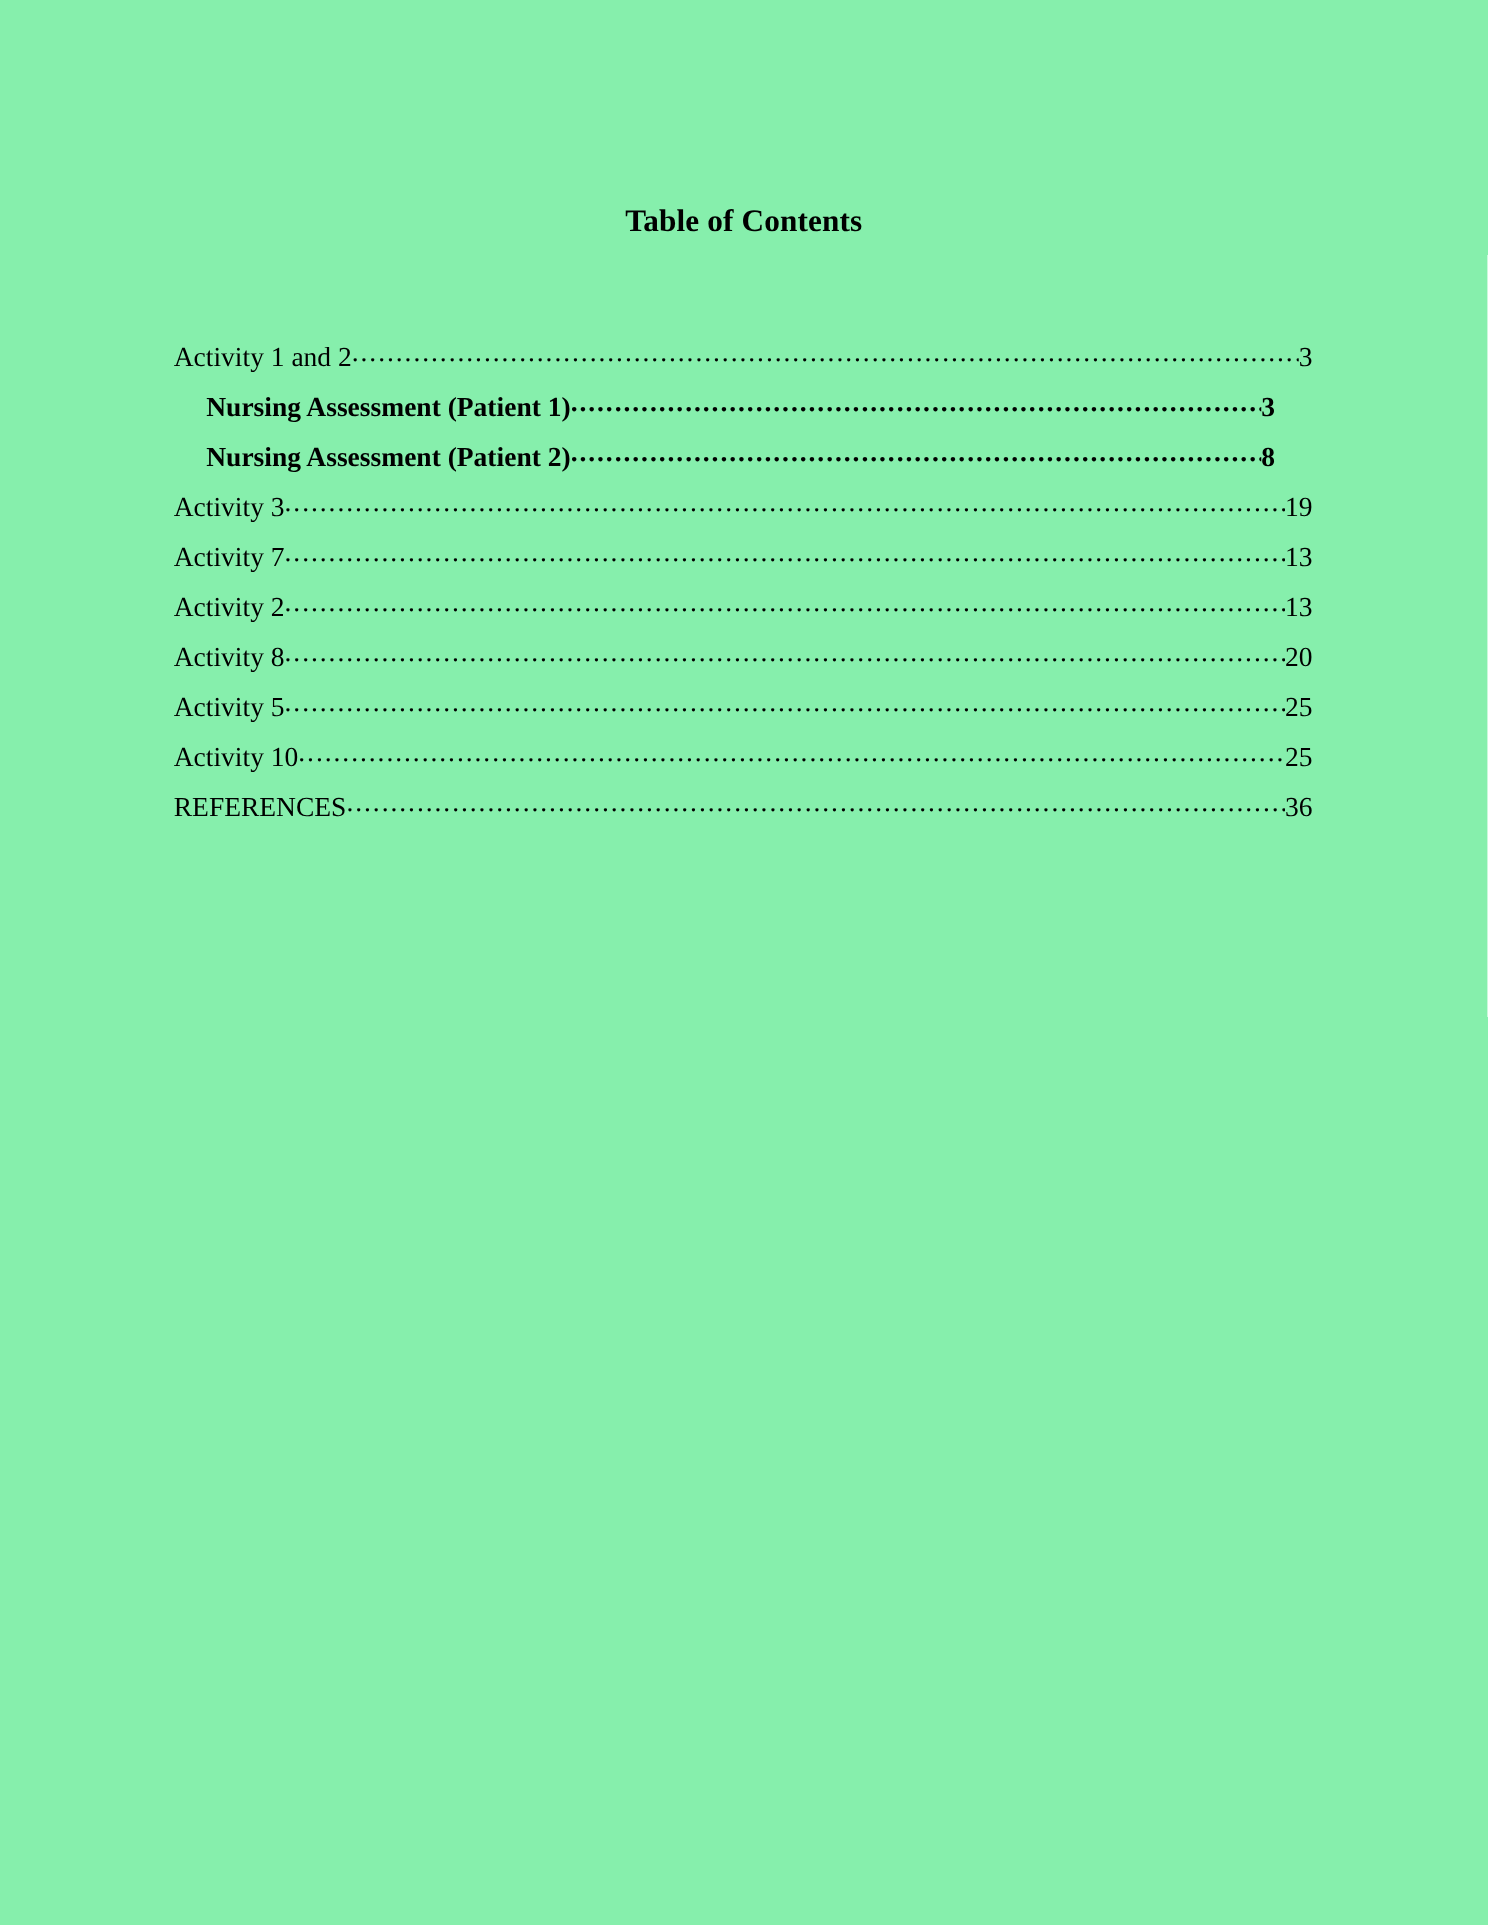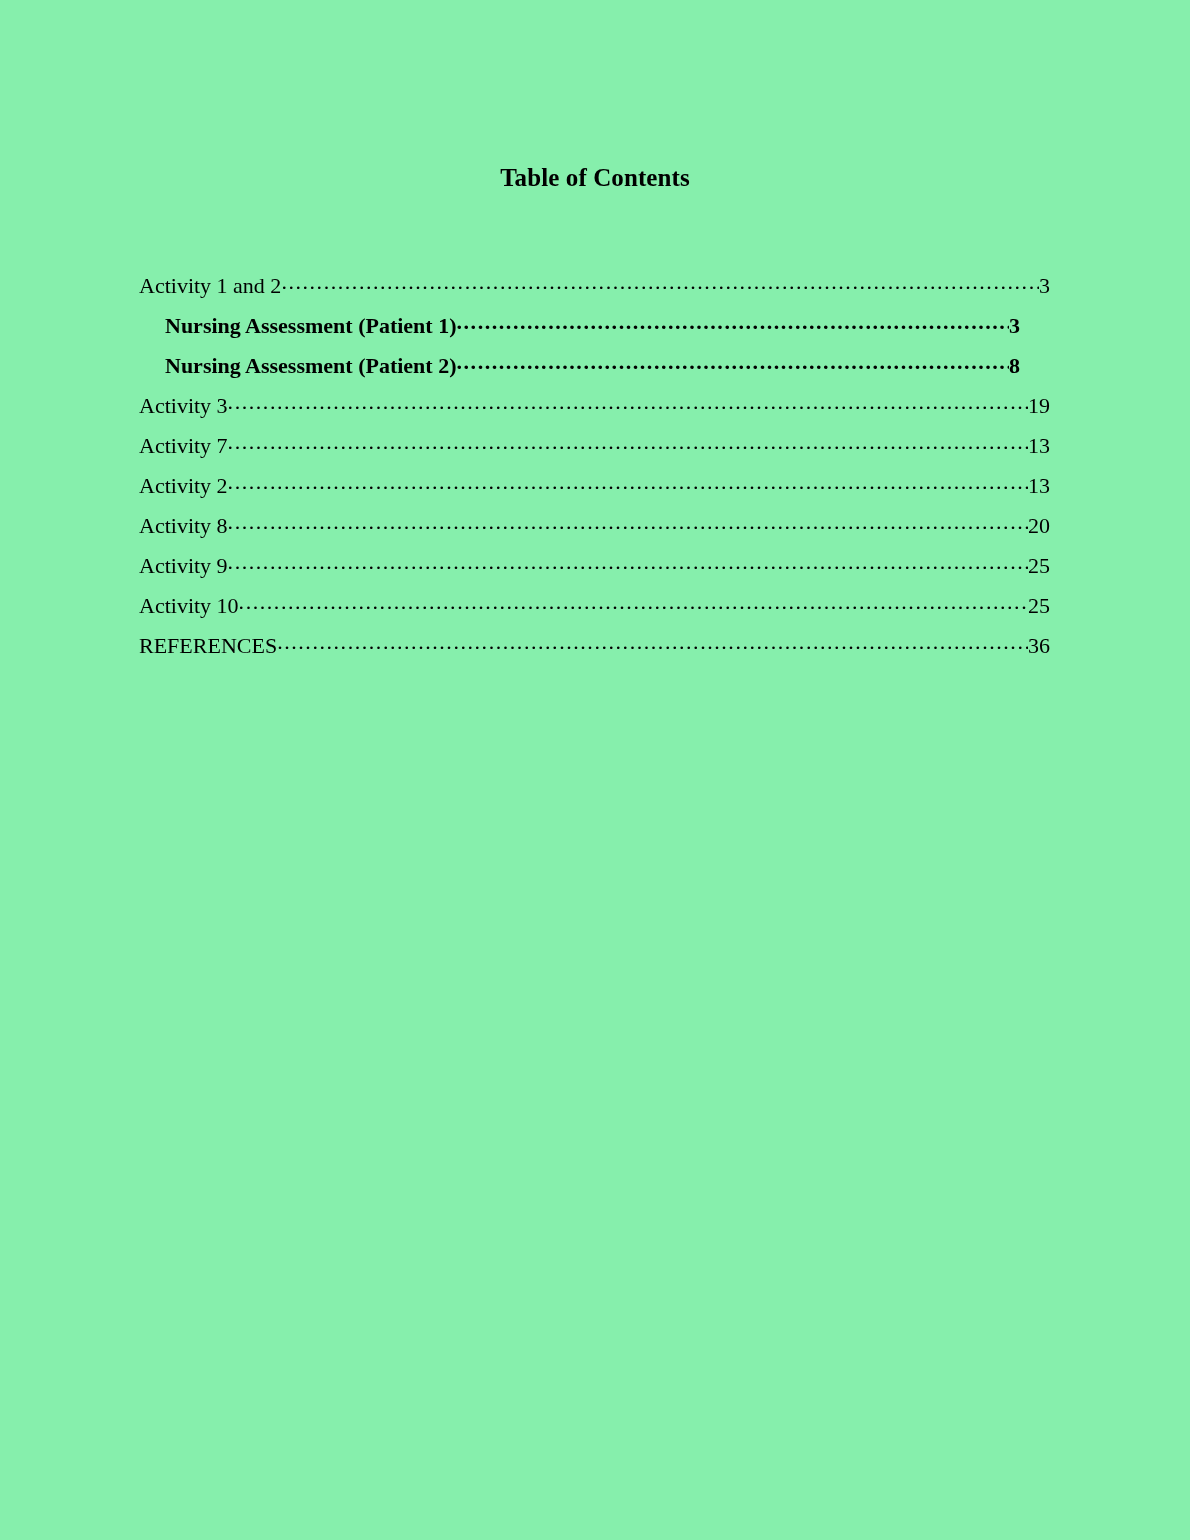--- a/index.html
+++ b/index.html
@@ -124,21 +124,21 @@
         <span class="entry-label">Activity 2</span>
         <span class="leader"></span>
         <span class="entry-page">13</span>
       </div>
       <div class="toc-row level-1">
         <span class="entry-label">Activity 8</span>
         <span class="leader"></span>
         <span class="entry-page">20</span>
       </div>
       <div class="toc-row level-1">
-        <span class="entry-label">Activity 9</span>
+        <span class="entry-label">Activity 5</span>
         <span class="leader"></span>
         <span class="entry-page">25</span>
       </div>
       <div class="toc-row level-1">
         <span class="entry-label">Activity 10</span>
         <span class="leader"></span>
         <span class="entry-page">25</span>
       </div>
       <div class="toc-row level-1">
         <span class="entry-label">REFERENCES</span>

